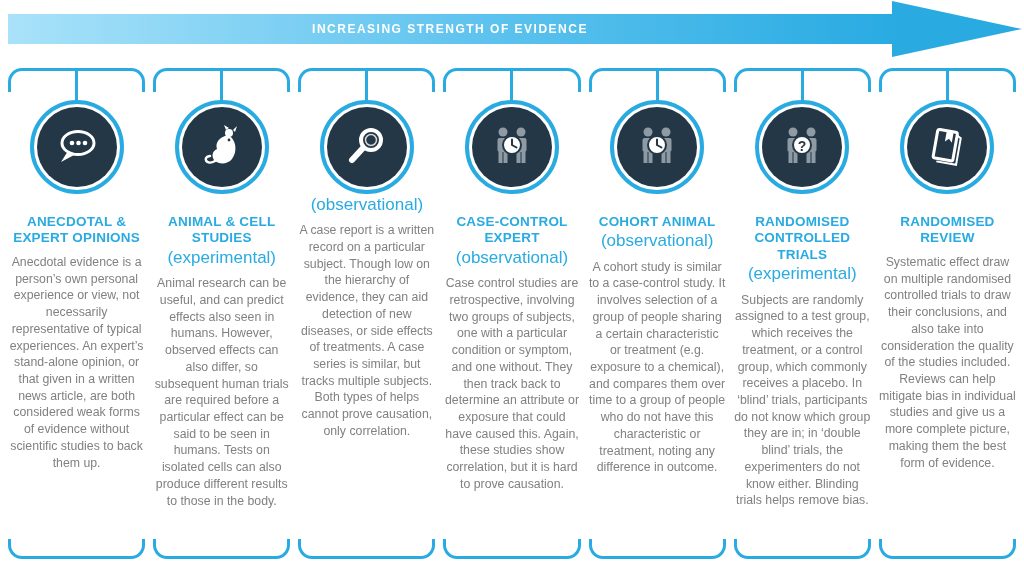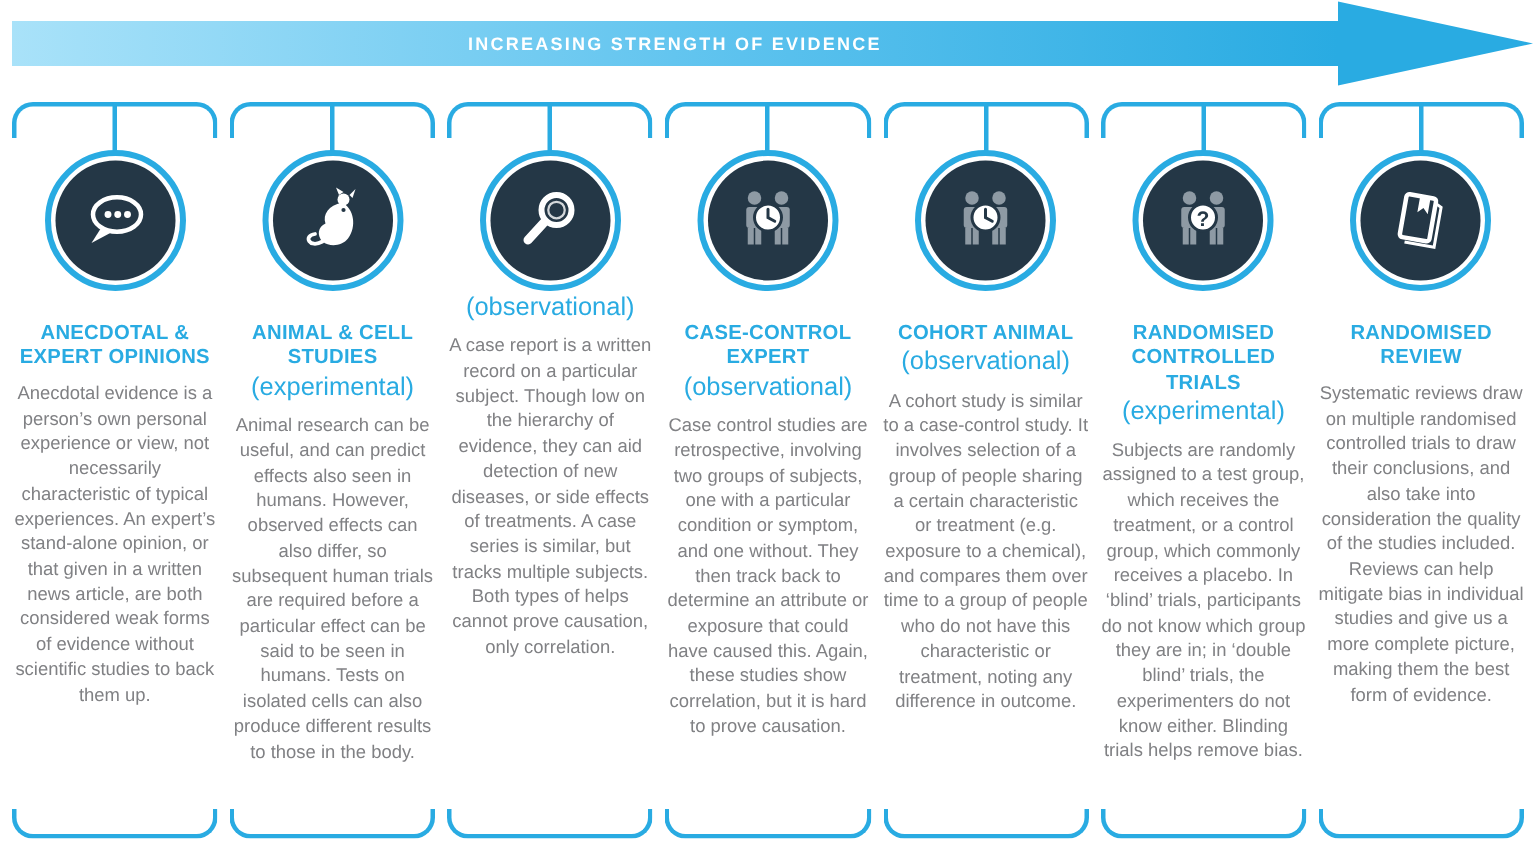--- a/index.html
+++ b/index.html
@@ -92,21 +92,21 @@
               <path d="M15 28 L8 39 L23 31 Z" fill="#fff"></path>
               <circle cx="19" cy="20" r="2.3" fill="#fff"></circle>
               <circle cx="25.5" cy="20" r="2.3" fill="#fff"></circle>
               <circle cx="32" cy="20" r="2.3" fill="#fff"></circle>
             </svg>
           </span>
         </div>
       </div>
       <div class="col-title">ANECDOTAL &amp; EXPERT OPINIONS</div>
       <div class="col-subtitle"></div>
-      <div class="col-desc">Anecdotal evidence is a person’s own personal experience or view, not necessarily characteristic of typical experiences. An expert’s stand-alone opinion, or that given in a written news article, are both considered weak forms of evidence without scientific studies to back them up.</div>
+      <div class="col-desc">Anecdotal evidence is a person’s own personal experience or view, not necessarily representative of typical experiences. An expert’s stand-alone opinion, or that given in a written news article, are both considered weak forms of evidence without scientific studies to back them up.</div>
       <div class="bracket-bottom"></div>
     </div>
 
     <div class="col">
       <div class="bracket-top"></div>
       <div class="ring">
         <div class="inner-circle">
           <span>
             <svg class="icon-svg" width="48" height="48" viewBox="0 0 48 48">
               <path d="M30 12 C38 16 40 28 34 36 C30 41 22 42 17 38 C13 34 14 28 19 26 C17 20 21 14 30 12 Z" fill="#fff"></path>
@@ -237,18 +237,18 @@
                 <rect x="12" y="8" width="20" height="29" rx="2" fill="none" stroke="#fff" stroke-width="3"></rect>
                 <path d="M32 11 L36 13 L36 40 L16 40" stroke="#fff" stroke-width="2" fill="none"></path>
                 <path d="M21 8 L21 19 L24.5 15.5 L28 19 L28 8 Z" fill="#fff"></path>
               </g>
             </svg>
           </span>
         </div>
       </div>
       <div class="col-title">RANDOMISED REVIEW</div>
       <div class="col-subtitle"></div>
-      <div class="col-desc">Systematic reviews draw on multiple randomised controlled trials to draw their conclusions, and also take into consideration the quality of the studies included. Reviews can help mitigate bias in individual studies and give us a more complete picture, making them the best form of evidence.</div>
+      <div class="col-desc">Systematic effect draw on multiple randomised controlled trials to draw their conclusions, and also take into consideration the quality of the studies included. Reviews can help mitigate bias in individual studies and give us a more complete picture, making them the best form of evidence.</div>
       <div class="bracket-bottom"></div>
     </div>
 
   </div>
 </div>
 
 </body></html>

